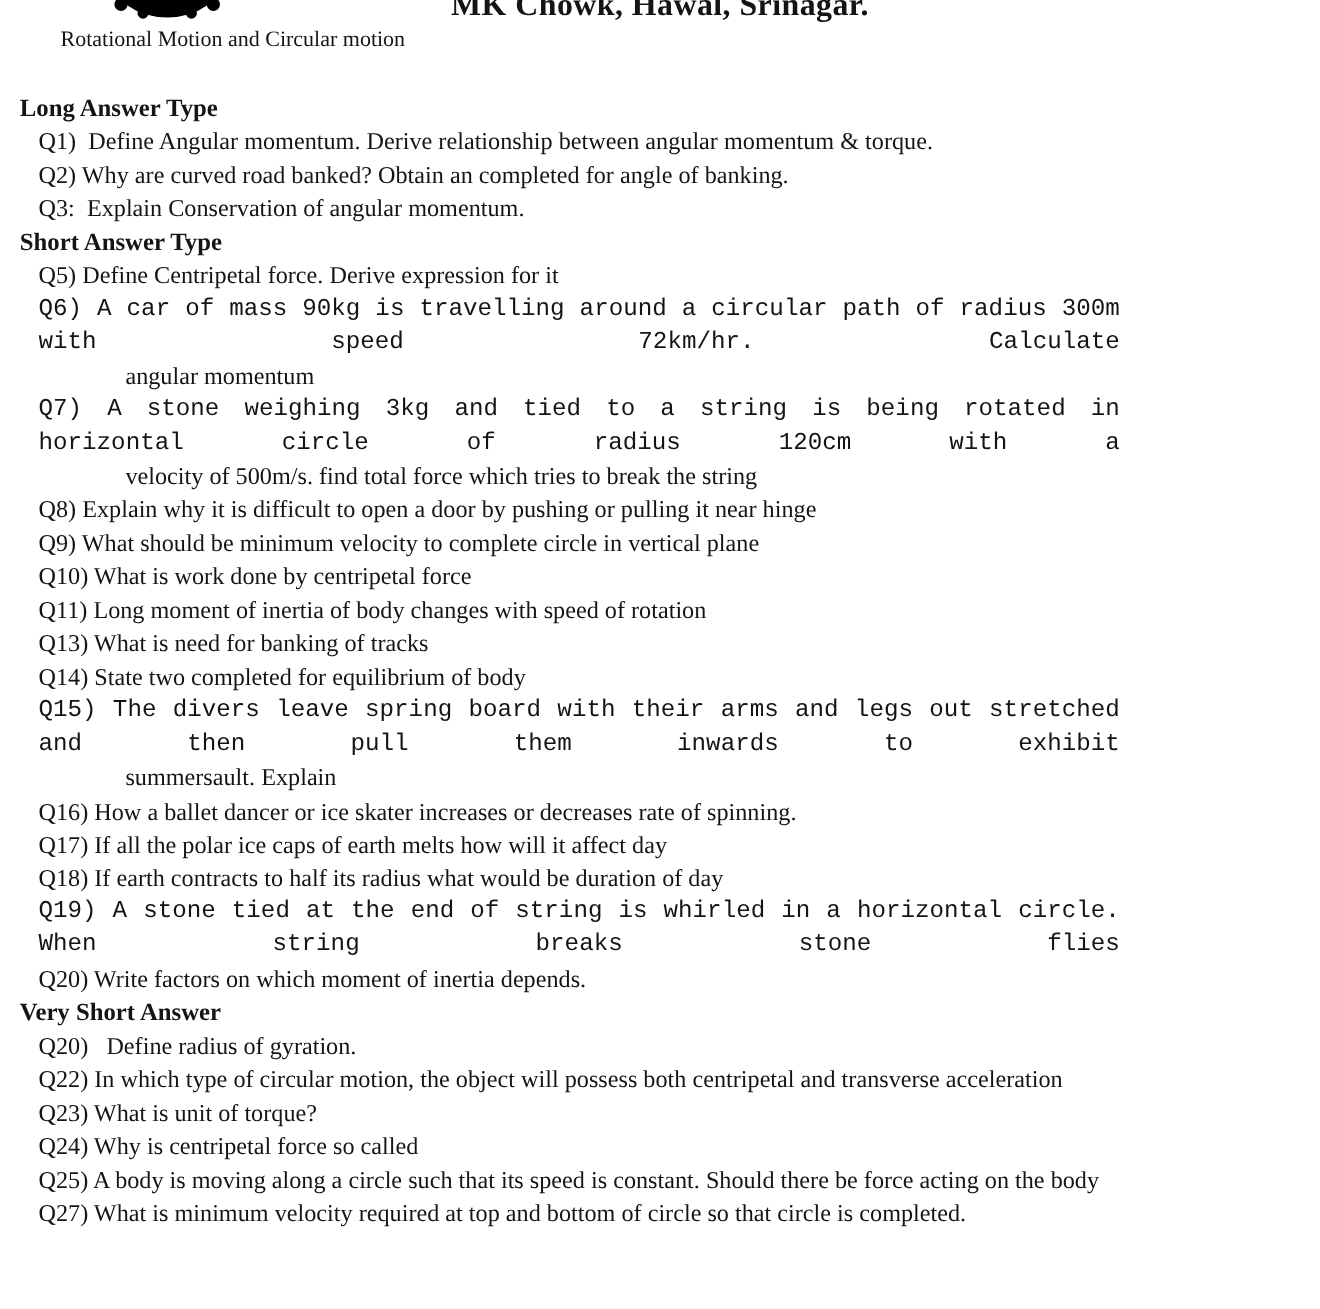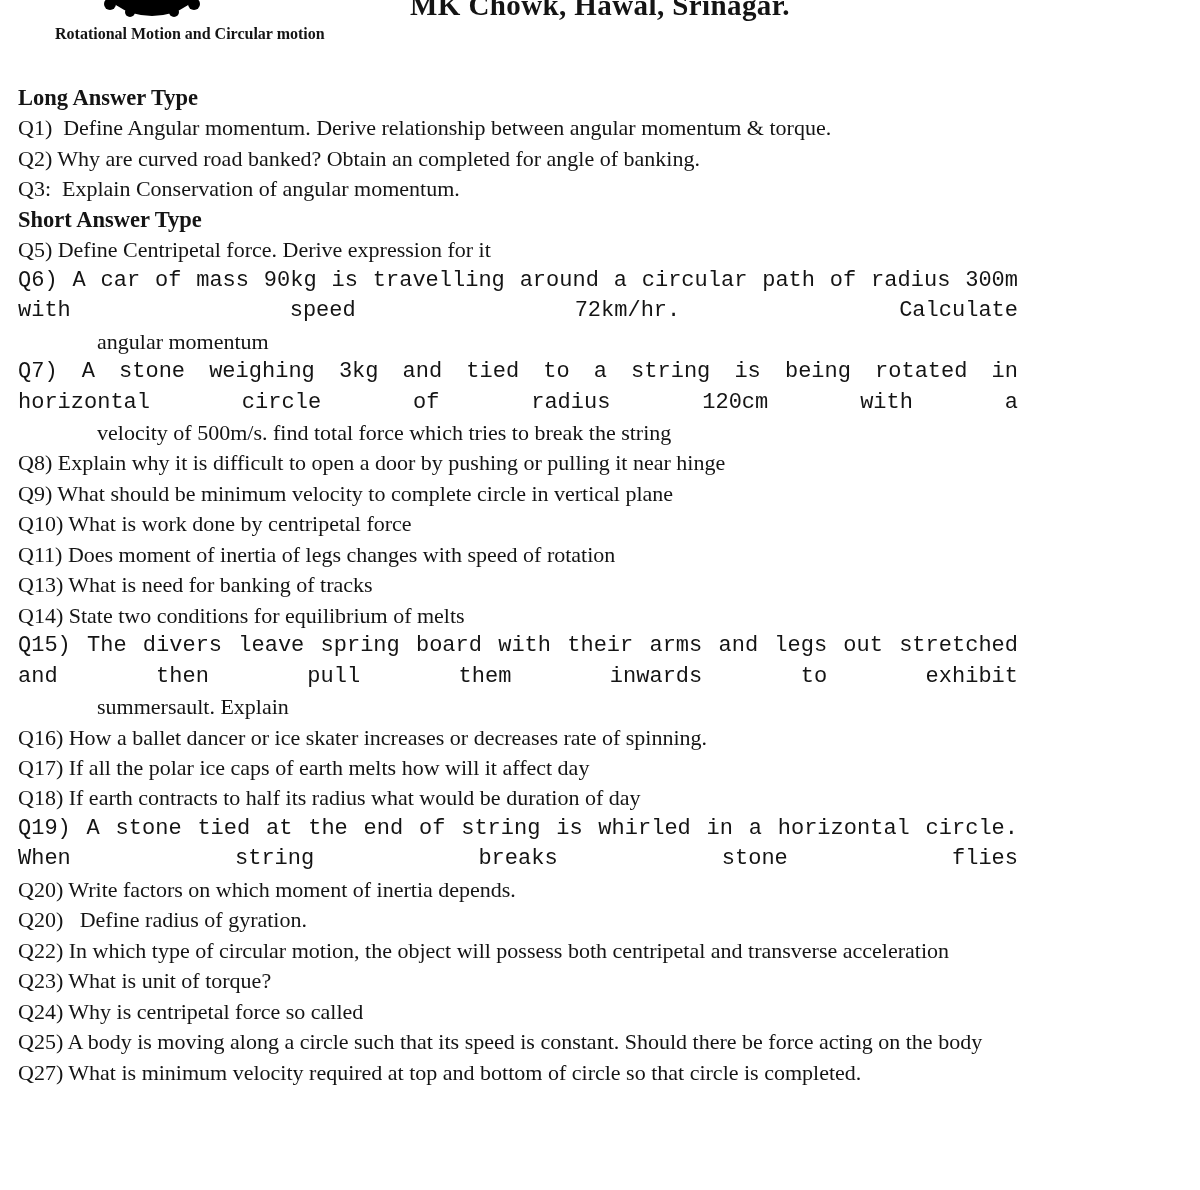--- a/index.html
+++ b/index.html
@@ -35,40 +35,41 @@
     left: 100px;
     top: -42px;
     width: 104px;
     height: 60px;
   }
 
   .subtitle {
     position: absolute;
     top: 25px;
     left: 55px;
-    font-size: 16px;
-    font-weight: bold;
+    font-size: 20px;
+    font-weight: normal;
     line-height: 1.15;
   }
 
   .content {
     position: absolute;
     top: 83px;
     left: 0;
     width: 1048px;
     padding: 0 30px 0 18px;
   }
   .section-heading {
     font-size: 22.5px;
     font-weight: bold;
     line-height: 30.45px;
   }
   .qline {
     font-size: 22px;
     line-height: 30.45px;
+    margin-left: 17px;
   }
   .qline.justify {
     text-align: justify;
     text-align-last: justify;
     font-family: Liberation Mono, monospace;
   }
   .qline.cont {
     padding-left: 79px;
   }
 </style>
@@ -98,30 +99,31 @@
       <div class="qline">Q3:&nbsp; Explain Conservation of angular momentum.</div>
       <div class="section-heading">Short Answer Type</div>
       <div class="qline">Q5) Define Centripetal force. Derive expression for it</div>
       <div class="qline justify">Q6) A car of mass 90kg is travelling around a circular path of radius 300m with speed 72km/hr. Calculate</div>
       <div class="qline cont">angular momentum</div>
       <div class="qline justify">Q7) A stone weighing 3kg and tied to a string is being rotated in horizontal circle of radius 120cm with a</div>
       <div class="qline cont">velocity of 500m/s. find total force which tries to break the string</div>
       <div class="qline">Q8) Explain why it is difficult to open a door by pushing or pulling it near hinge</div>
       <div class="qline">Q9) What should be minimum velocity to complete circle in vertical plane</div>
       <div class="qline">Q10) What is work done by centripetal force</div>
-      <div class="qline">Q11) Does moment of inertia of legs changes with speed of rotation</div>
+      <div class="qline">Q11) Long moment of inertia of body changes with speed of rotation</div>
       <div class="qline">Q13) What is need for banking of tracks</div>
-      <div class="qline">Q14) State two conditions for equilibrium of melts</div>
+      <div class="qline">Q14) State two completed for equilibrium of body</div>
       <div class="qline justify">Q15) The divers leave spring board with their arms and legs out stretched and then pull them inwards to exhibit</div>
       <div class="qline cont">summersault. Explain</div>
       <div class="qline">Q16) How a ballet dancer or ice skater increases or decreases rate of spinning.</div>
       <div class="qline">Q17) If all the polar ice caps of earth melts how will it affect day</div>
       <div class="qline">Q18) If earth contracts to half its radius what would be duration of day</div>
       <div class="qline justify">Q19) A stone tied at the end of string is whirled in a horizontal circle. When string breaks stone flies</div>
       <div class="qline">Q20) Write factors on which moment of inertia depends.</div>
+      <div class="section-heading">Very Short Answer</div>
       <div class="qline">Q20)&nbsp; &nbsp;Define radius of gyration.</div>
       <div class="qline">Q22) In which type of circular motion, the object will possess both centripetal and transverse acceleration</div>
       <div class="qline">Q23) What is unit of torque?</div>
       <div class="qline">Q24) Why is centripetal force so called</div>
       <div class="qline">Q25) A body is moving along a circle such that its speed is constant. Should there be force acting on the body</div>
       <div class="qline">Q27) What is minimum velocity required at top and bottom of circle so that circle is completed.</div>
     </div>
 
 </div>
 

